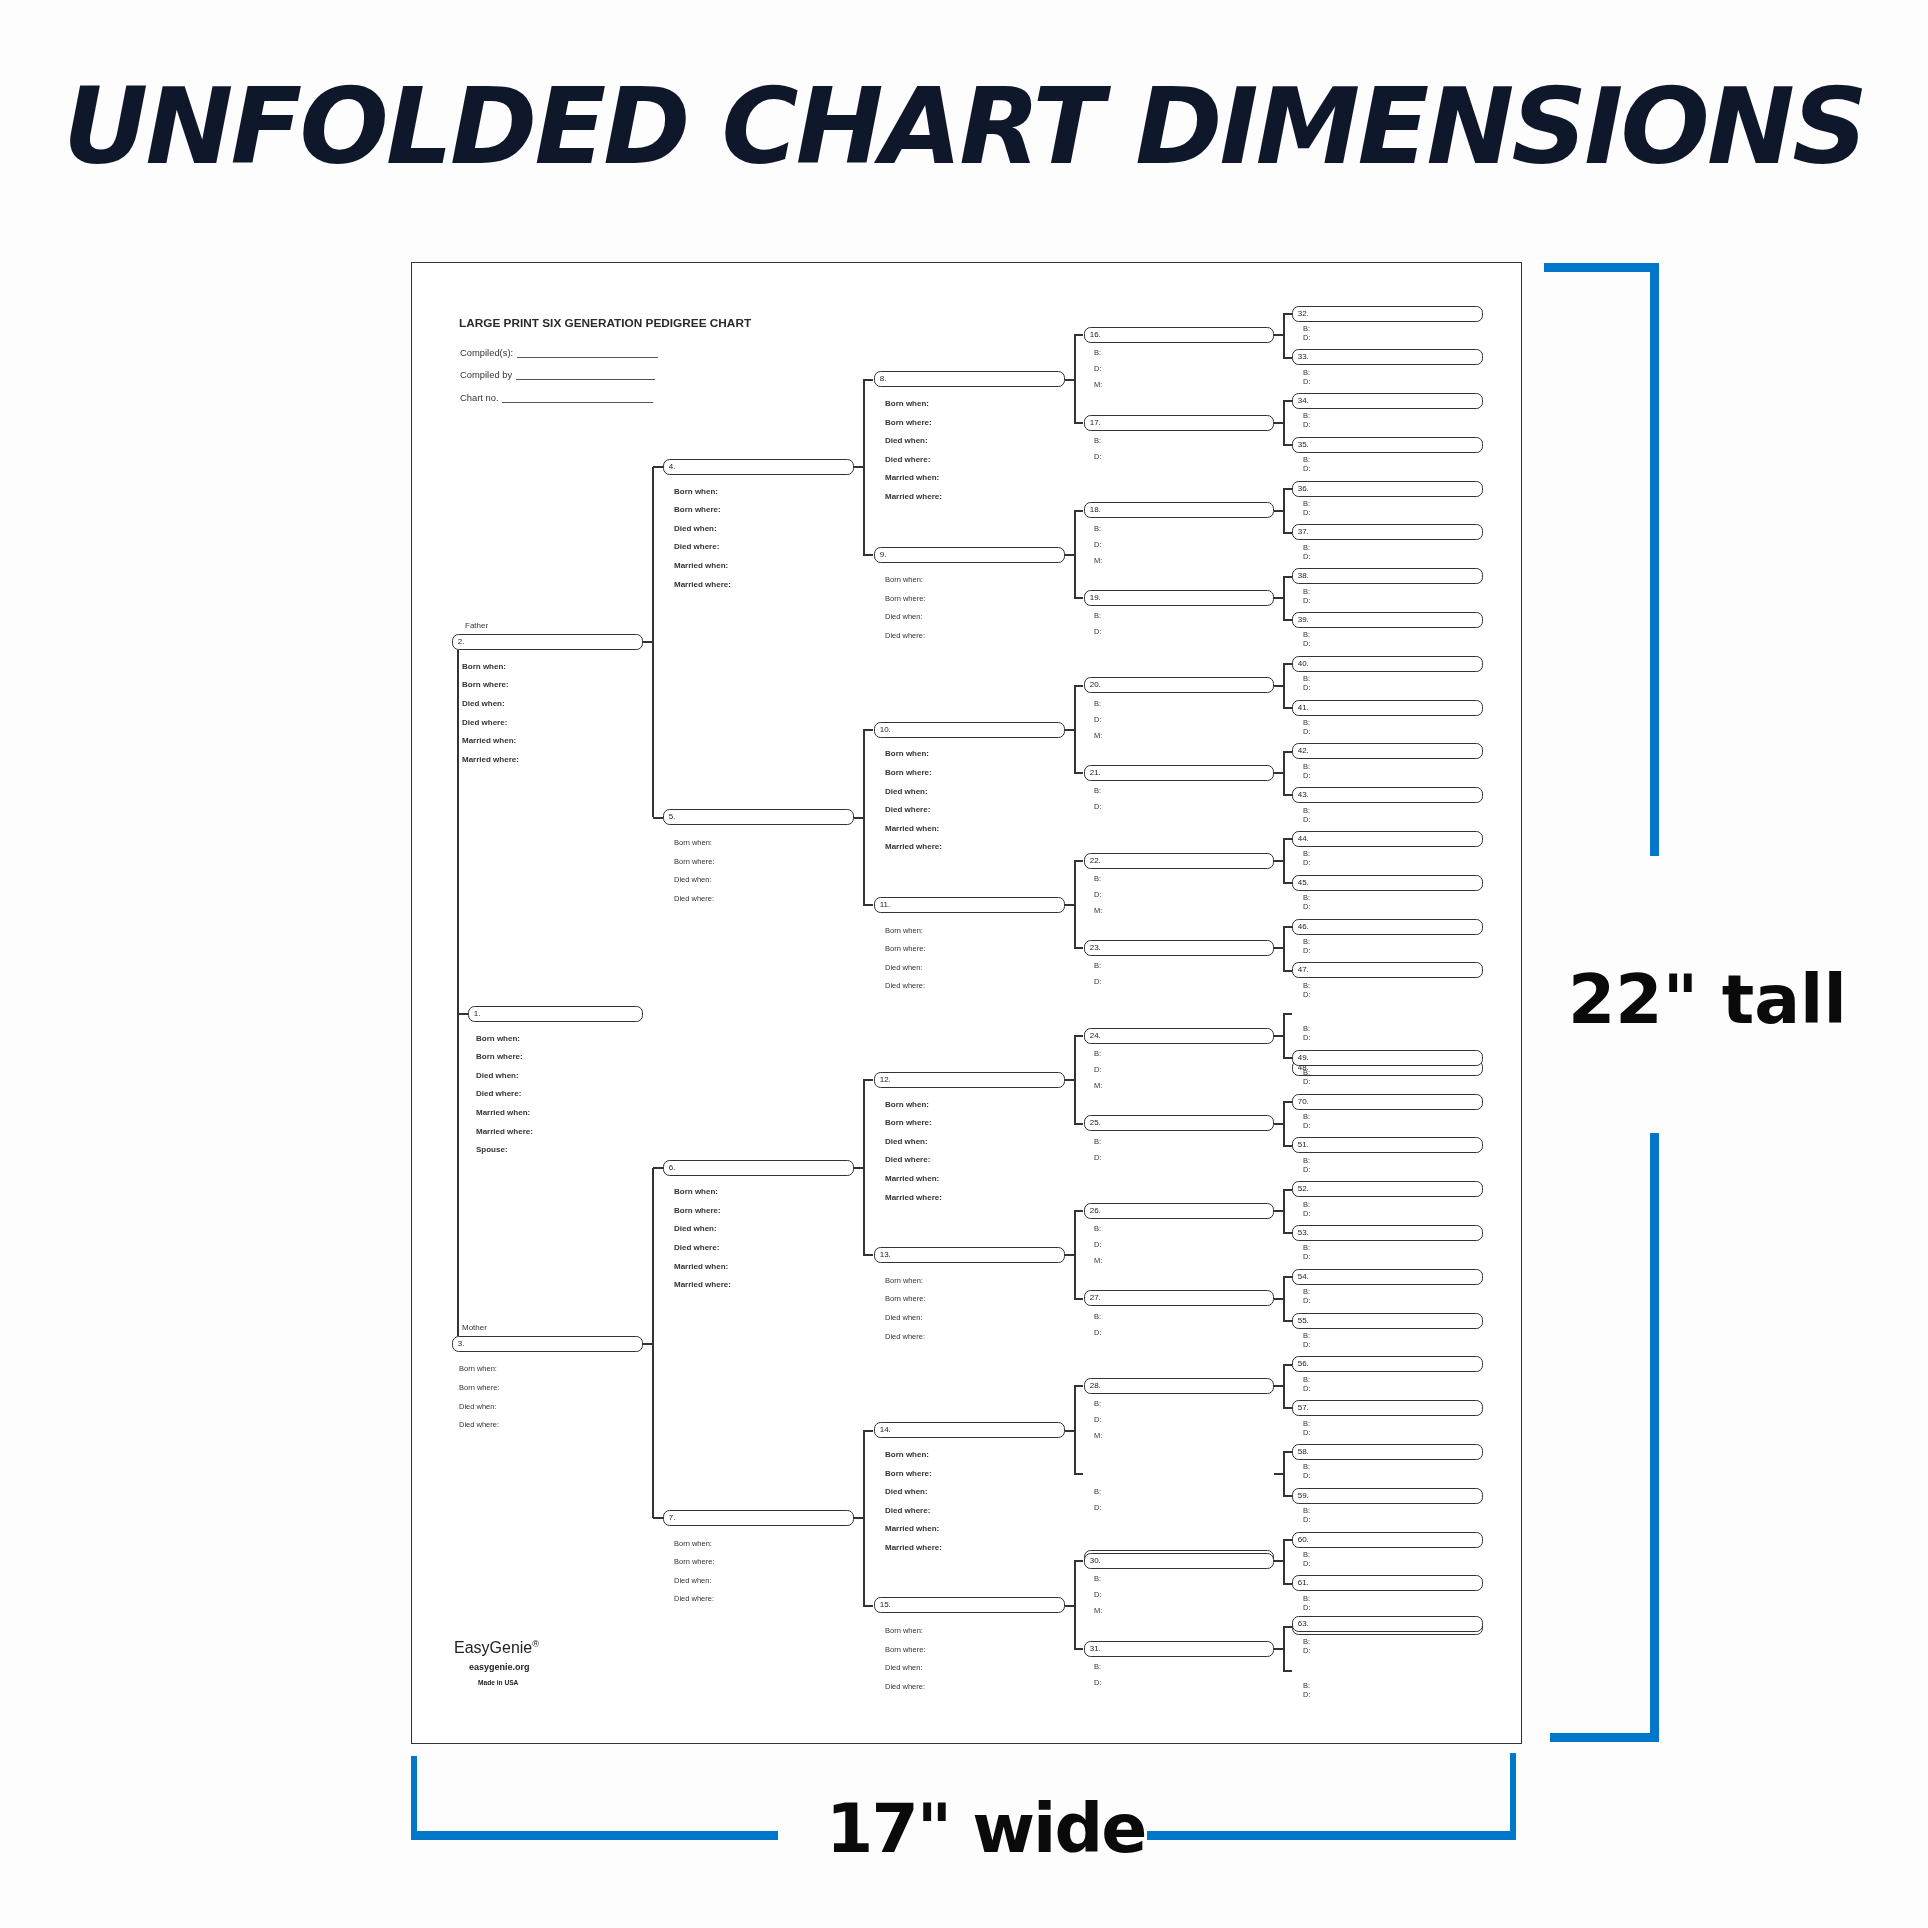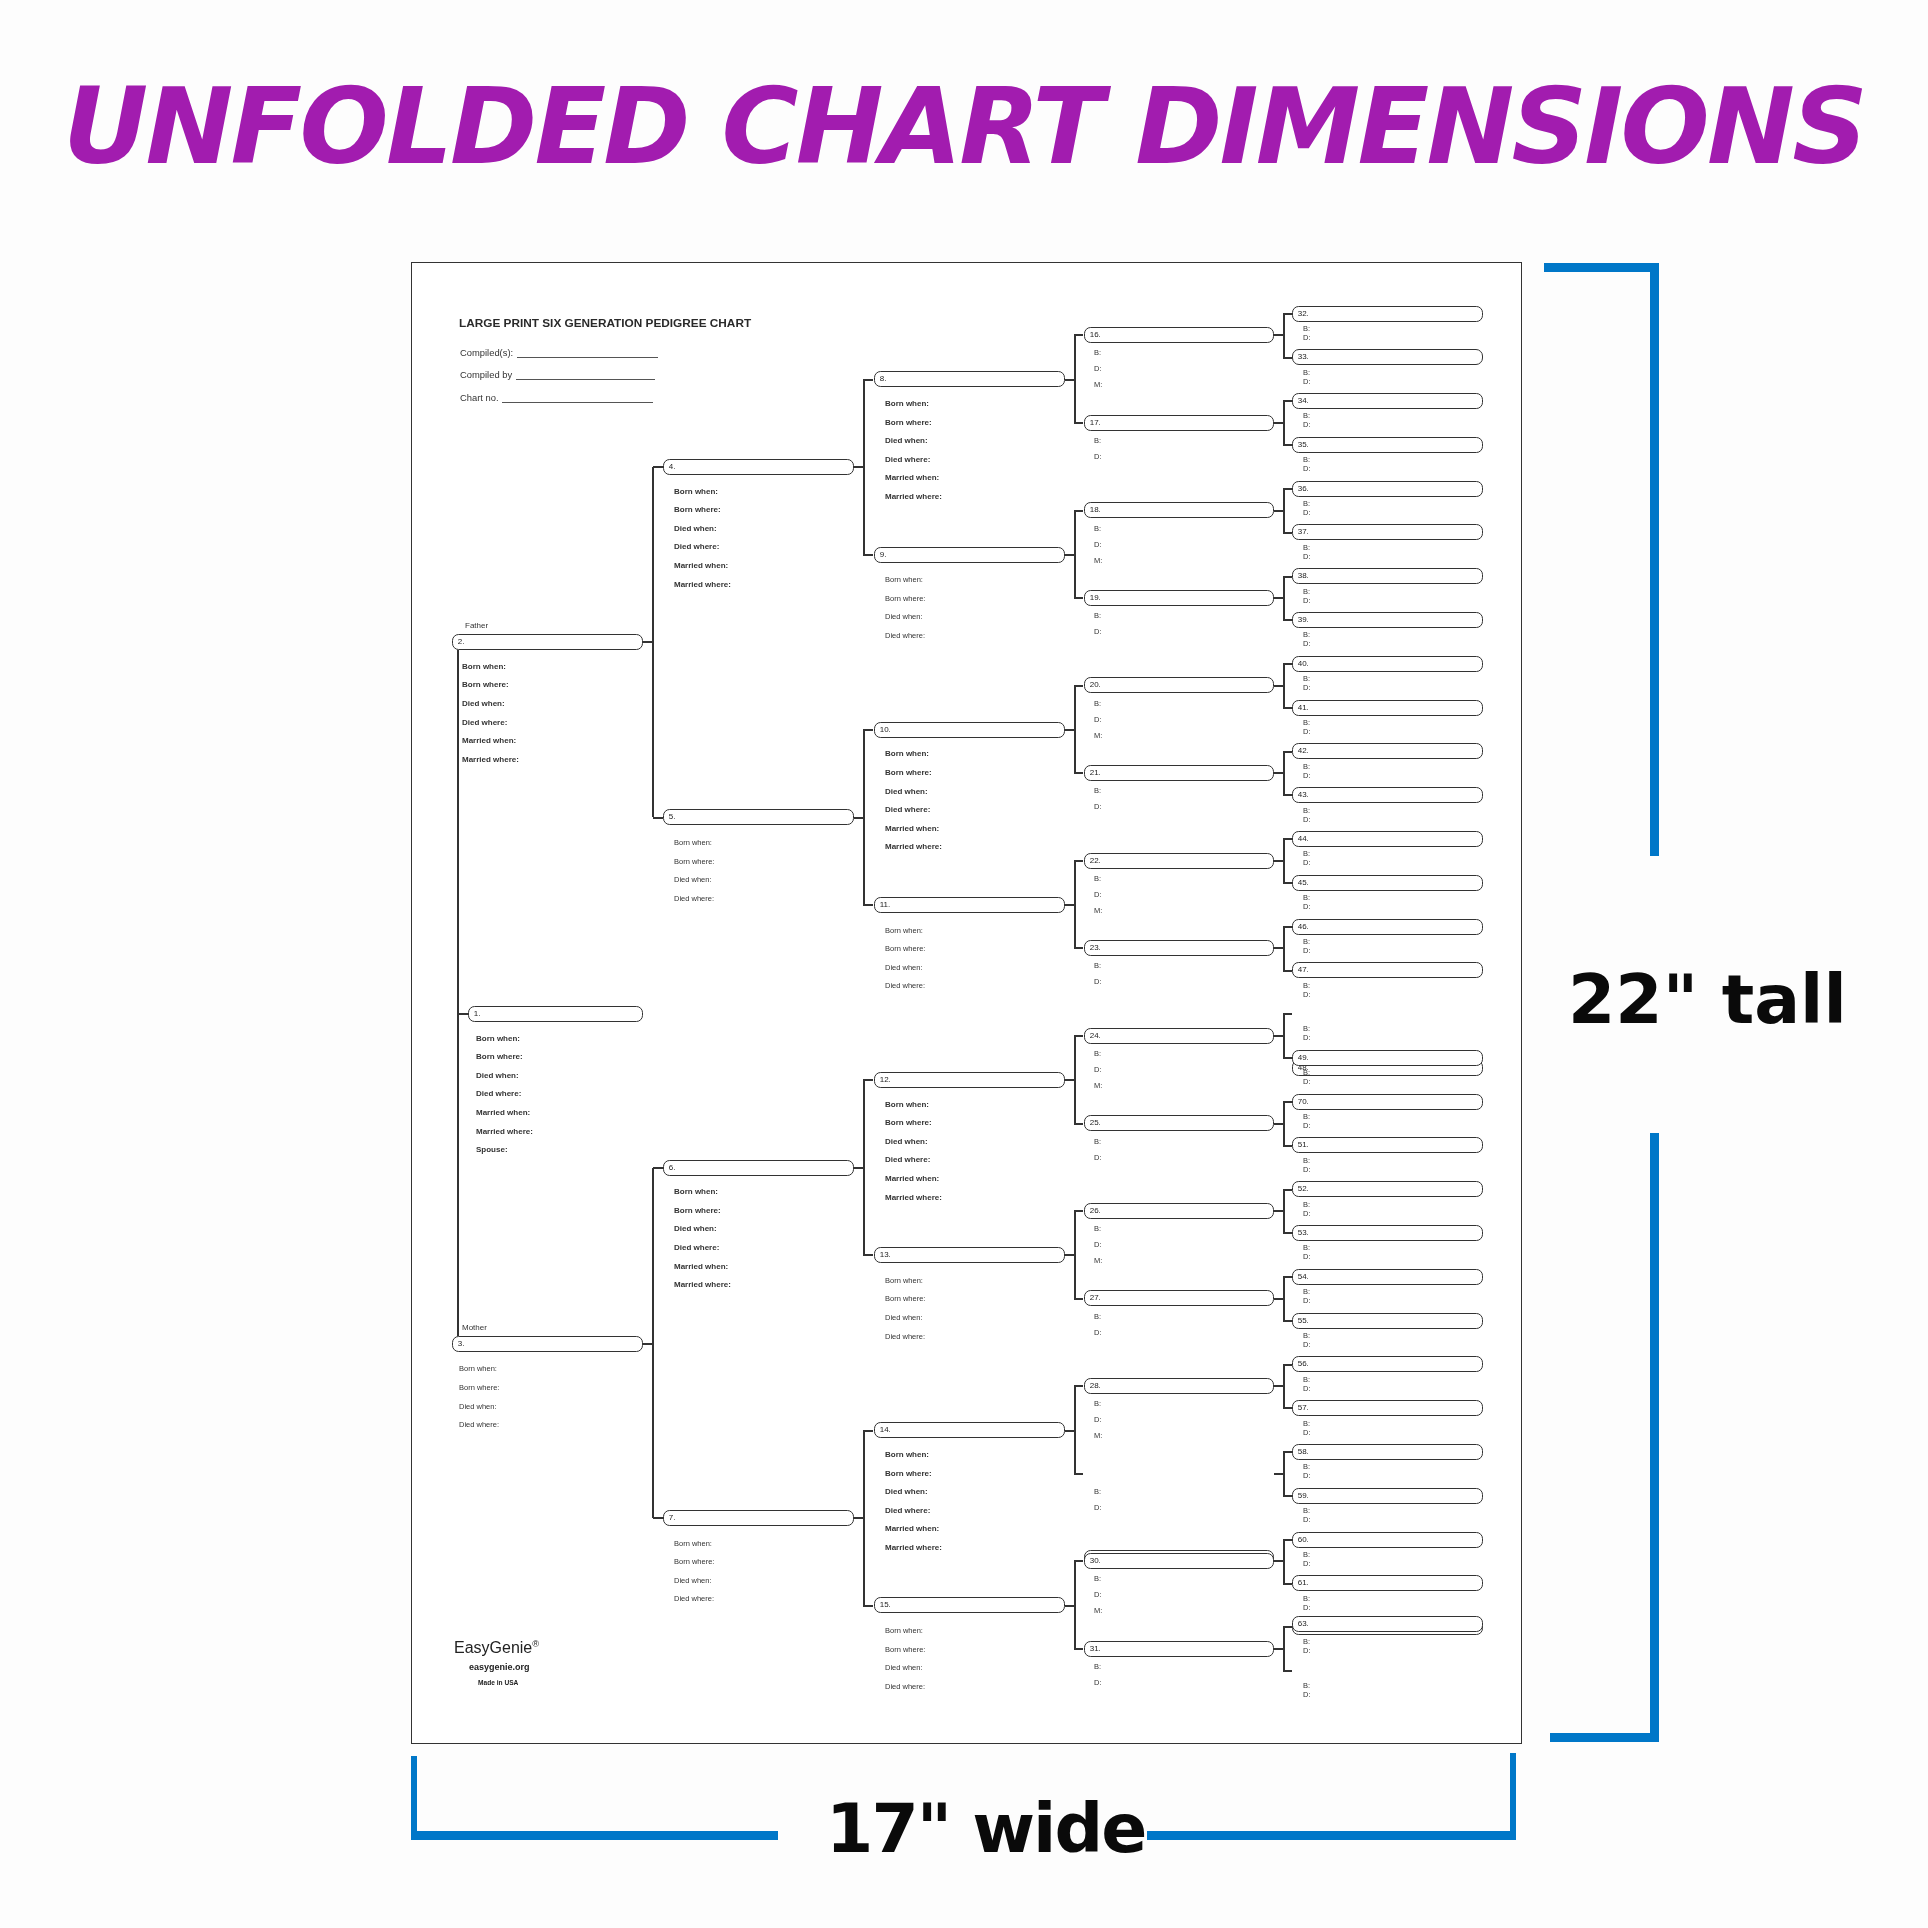--- a/index.html
+++ b/index.html
@@ -1,17 +1,17 @@
 <!DOCTYPE html>
 <html style="font-size:15px"><head>
 <meta charset="utf-8">
 <style>
   html, body { margin:0; padding:0; }
   body { width:1928px; height:1928px; background:#fdfdfd; position:relative; overflow:hidden; font-family:"Liberation Sans", sans-serif; }
-  .title { position:absolute; left:0; width:1928px; top:75px; text-align:center; font-family:"DejaVu Sans", sans-serif; font-weight:bold; font-style:italic; font-size:105px; letter-spacing:-2.8px; color:#a21caf; line-height:1; }
+  .title { position:absolute; left:0; width:1928px; top:75px; text-align:center; font-family:"DejaVu Sans", sans-serif; font-weight:bold; font-style:italic; font-size:105px; letter-spacing:-2.8px; color:#0f172a; line-height:1; }
   .sheet { position:absolute; left:411px; top:262px; width:1111px; height:1482px; border:1.9px solid #333; background:#fff; box-sizing:border-box; }
   .bracket { position:absolute; background:#0077c8; }
   .dim-label { position:absolute; font-family:"DejaVu Sans", sans-serif; font-weight:bold; color:#0a0a0a; line-height:1; }
   .chart-title { position:absolute; left:459px; top:316px; font-size:11.8px; font-weight:bold; color:#2a2a2a; }
   .meta-row { position:absolute; left:460px; font-size:9.4px; color:#333; display:flex; align-items:flex-end; }
   .meta-line { border-bottom:0.9px solid #555; margin-left:3.8px; height:0.9px; }
   .box { position:absolute; height:16px; border:1.5px solid #333; border-radius:6.6px; background:#fff; box-sizing:border-box; font-size:8px; color:#222; padding:1.9px 0 0 4.7px; }
   .field { position:absolute; font-size:8px; font-weight:bold; color:#333; white-space:nowrap; line-height:1; }
   .small { position:absolute; font-size:7.5px; color:#333; line-height:9.4px; white-space:nowrap; }
   .line { position:absolute; background:#333; }
@@ -324,21 +324,21 @@
     <div class="box" style="left: 1084px; top: 1641px; width: 190px;"><span>31.</span></div>
     <div class="small" style="left: 1094px; top: 1662px; font-weight: normal;">B:</div>
     <div class="small" style="left: 1094px; top: 1678px; font-weight: normal;">D:</div>
     <div class="line" style="left: 1274px; top: 1648px; width: 9.4px; height: 1.5px;"></div>
     <div class="line" style="left: 1283px; top: 1627px; width: 1.5px; height: 44px;"></div>
     <div class="line" style="left: 1283px; top: 1626px; width: 8.5px; height: 1.5px;"></div>
     <div class="line" style="left: 1283px; top: 1670px; width: 8.5px; height: 1.5px;"></div>
     <div class="box" style="left: 1292px; top: 306px; width: 191px;"><span>32.</span></div>
     <div class="small" style="left: 1303px; top: 324px; font-weight: normal;">B:</div>
     <div class="small" style="left: 1303px; top: 333px; font-weight: normal;">D:</div>
-    <div class="box" style="left: 1292px; top: 349px; width: 191px; border-radius: 7px;"><span>33.</span></div>
+    <div class="box" style="left: 1292px; top: 349px; width: 191px;"><span>33.</span></div>
     <div class="small" style="left: 1303px; top: 368px; font-weight: normal;">B:</div>
     <div class="small" style="left: 1303px; top: 377px; font-weight: normal;">D:</div>
     <div class="box" style="left: 1292px; top: 393px; width: 191px;"><span>34.</span></div>
     <div class="small" style="left: 1303px; top: 411px; font-weight: normal;">B:</div>
     <div class="small" style="left: 1303px; top: 420px; font-weight: normal;">D:</div>
     <div class="box" style="left: 1292px; top: 437px; width: 191px;"><span>35.</span></div>
     <div class="small" style="left: 1303px; top: 455px; font-weight: normal;">B:</div>
     <div class="small" style="left: 1303px; top: 464px; font-weight: normal;">D:</div>
     <div class="box" style="left: 1292px; top: 481px; width: 191px;"><span>36.</span></div>
     <div class="small" style="left: 1303px; top: 499px; font-weight: normal;">B:</div>

